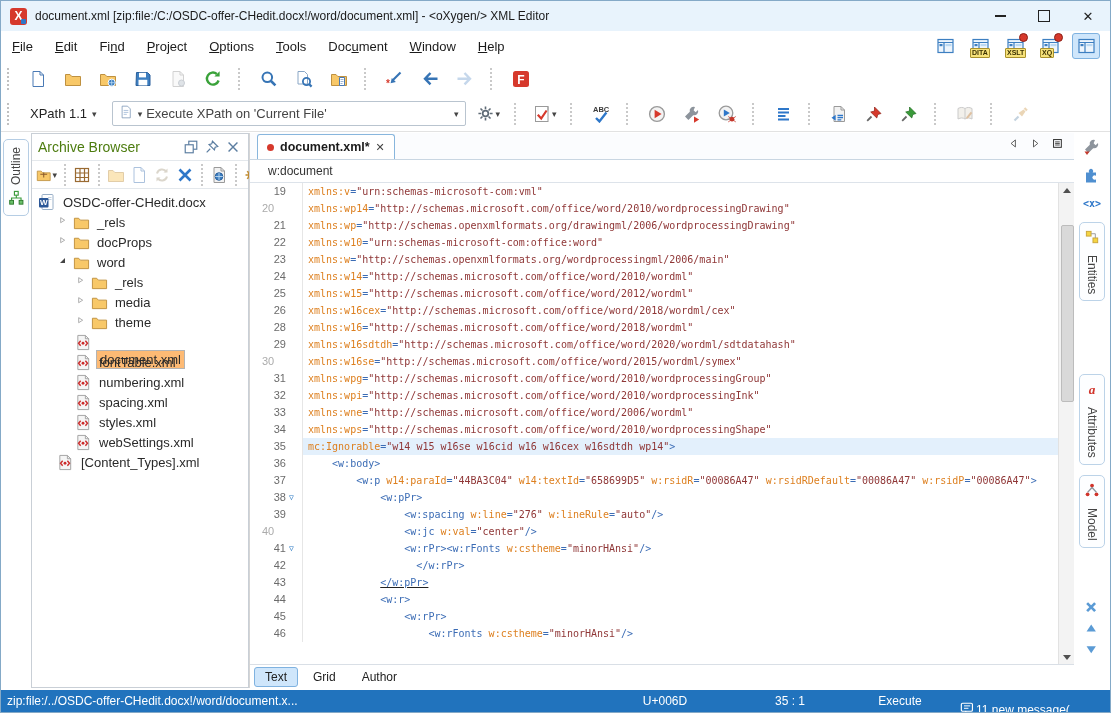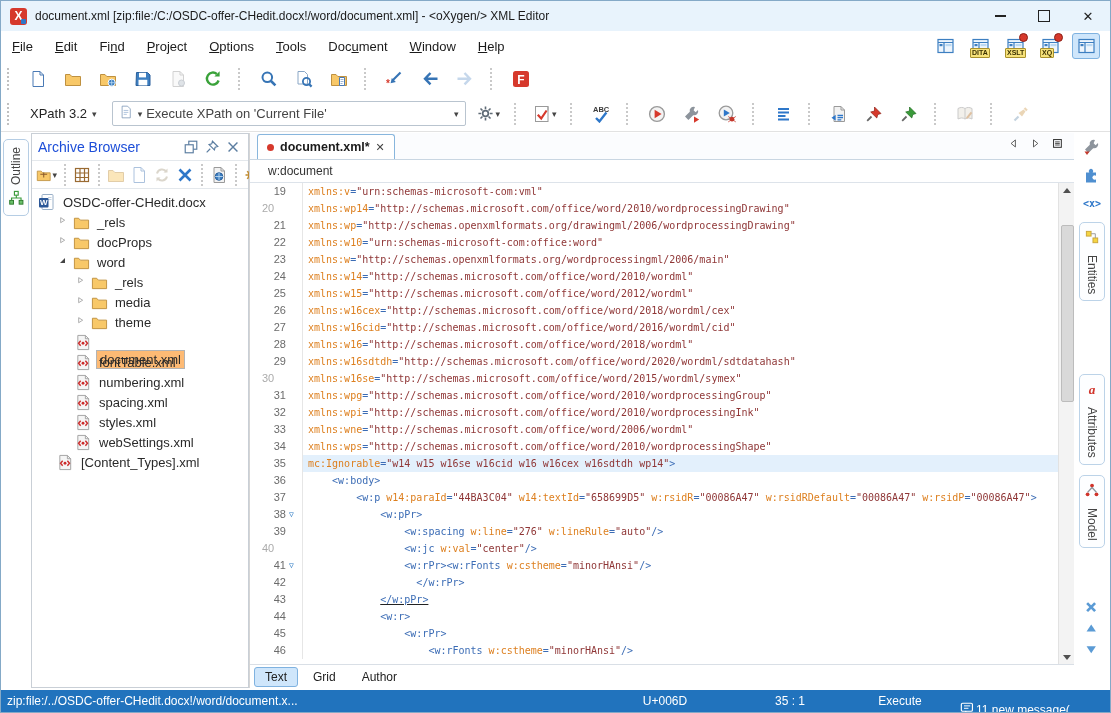--- a/index.html
+++ b/index.html
@@ -35,21 +35,21 @@
   .caret{font-size:9px;color:#444;margin-left:1px;}
   .xpathsel{display:flex;align-items:center;gap:4px;color:#222;padding:3px 4px;}
   .combo{display:flex;align-items:center;width:340px;height:23px;border:1px solid #b9c4cf;border-radius:2px;background:#fff;padding:0 6px;gap:4px;color:#3c3c3c;}
   .combo .ctext{flex:1;font-size:13px;color:#444;white-space:nowrap;overflow:hidden;}
   
   .leftstrip{position:absolute;left:0;top:132px;width:30px;bottom:22px;background:#fff;}
   .vtab{margin:6px auto 0;width:24px;border:1px solid #b5cde4;border-radius:5px;display:flex;flex-direction:column;align-items:center;padding:7px 0 4px;gap:5px;background:#fdfeff;}
   .vtext{writing-mode:vertical-rl;transform:rotate(180deg);font-size:12px;color:#444;}
   .panel{position:absolute;left:30px;top:132px;width:218px;bottom:24px;border:1px solid #c9cfd6;background:#fff;box-sizing:border-box;display:flex;flex-direction:column;}
   .panelhdr{height:26px;display:flex;align-items:center;padding:0 6px;border-bottom:1px solid #e4e8ec;}
-  .paneltitle{font-size:14px;color:#1d4ed8;flex:1;}
+  .paneltitle{font-size:14px;color:#4d7c0f;flex:1;}
   .panelhdr .hico{width:18px;height:18px;display:flex;align-items:center;justify-content:center;margin-left:3px;}
   .paneltb{height:27px;display:flex;align-items:center;gap:5px;padding:0 4px;border-bottom:1px solid #e4e8ec;}
   .paneltb .tbtn{width:21px;height:21px;}
   .tree{flex:1;overflow:hidden;padding-top:3px;font-size:13px;color:#2a2a2a;}
   .trow{height:20px;display:flex;align-items:center;white-space:nowrap;}
   .chev{width:16px;display:flex;justify-content:center;flex-shrink:0;}
   .ticon{width:18px;display:flex;justify-content:center;flex-shrink:0;margin-right:4px;}
   .tlabel{padding:0 3px;line-height:17px;}
   .tlabel.selected{background:#fdba74;border:1px solid #b3b3b3;margin-top:34px;}
   
@@ -256,21 +256,21 @@
         <svg width="18" height="18" viewBox="0 0 18 18" xmlns="http://www.w3.org/2000/svg">
           <rect x="1" y="1" width="16" height="16" rx="2.5" fill="#d6392c"></rect>
           <text x="9" y="13.6" text-anchor="middle" font-size="12" font-weight="bold" fill="#fff" font-family="Liberation Sans,sans-serif">F</text>
         </svg>
       </span>
     </div>
 
   <div class="tbrow" id="tb2">
     <div class="grip"></div>
     <div class="xpathsel">
-      <span>XPath 3.2</span>
+      <span>XPath 1.1</span>
       <span class="caret">▾</span>
     </div>
     <div class="combo">
       <span id="combo-doc-icon"><svg width="14" height="14" viewBox="0 0 18 18" xmlns="http://www.w3.org/2000/svg">
             <path d="M4 1.5h7l3.5 3.5v11.5H4z" fill="#fff" stroke="#7a96b5"></path>
             <path d="M6 7h6M6 9.5h6M6 12h4" stroke="#9ab4d4"></path>
           </svg></span>
       <span class="caret">▾</span>
       <span class="ctext">Execute XPath on 'Current File'</span>
       <span class="caret">▾</span>
@@ -692,25 +692,20 @@
           </div>
           <div class="cline">
             <span class="lnum">25</span>
             <span class="fold"></span>
             <span class="ccontent" style="padding-left: 5px;"><span class="c-a">xmlns:w15</span><span class="c-e">=</span><span class="c-v">"http://schemas.microsoft.com/office/word/2012/wordml"</span></span>
           </div>
           <div class="cline">
             <span class="lnum">26</span>
             <span class="fold"></span>
             <span class="ccontent" style="padding-left: 5px;"><span class="c-a">xmlns:w16cex</span><span class="c-e">=</span><span class="c-v">"http://schemas.microsoft.com/office/word/2018/wordml/cex"</span></span>
-          </div>
-          <div class="cline">
-            <span class="lnum">27</span>
-            <span class="fold"></span>
-            <span class="ccontent" style="padding-left: 5px;"><span class="c-a">xmlns:w16cid</span><span class="c-e">=</span><span class="c-v">"http://schemas.microsoft.com/office/word/2016/wordml/cid"</span></span>
           </div>
           <div class="cline">
             <span class="lnum">28</span>
             <span class="fold"></span>
             <span class="ccontent" style="padding-left: 5px;"><span class="c-a">xmlns:w16</span><span class="c-e">=</span><span class="c-v">"http://schemas.microsoft.com/office/word/2018/wordml"</span></span>
           </div>
           <div class="cline">
             <span class="lnum">29</span>
             <span class="fold"></span>
             <span class="ccontent" style="padding-left: 5px;"><span class="c-a">xmlns:w16sdtdh</span><span class="c-e">=</span><span class="c-v">"http://schemas.microsoft.com/office/word/2020/wordml/sdtdatahash"</span></span>

